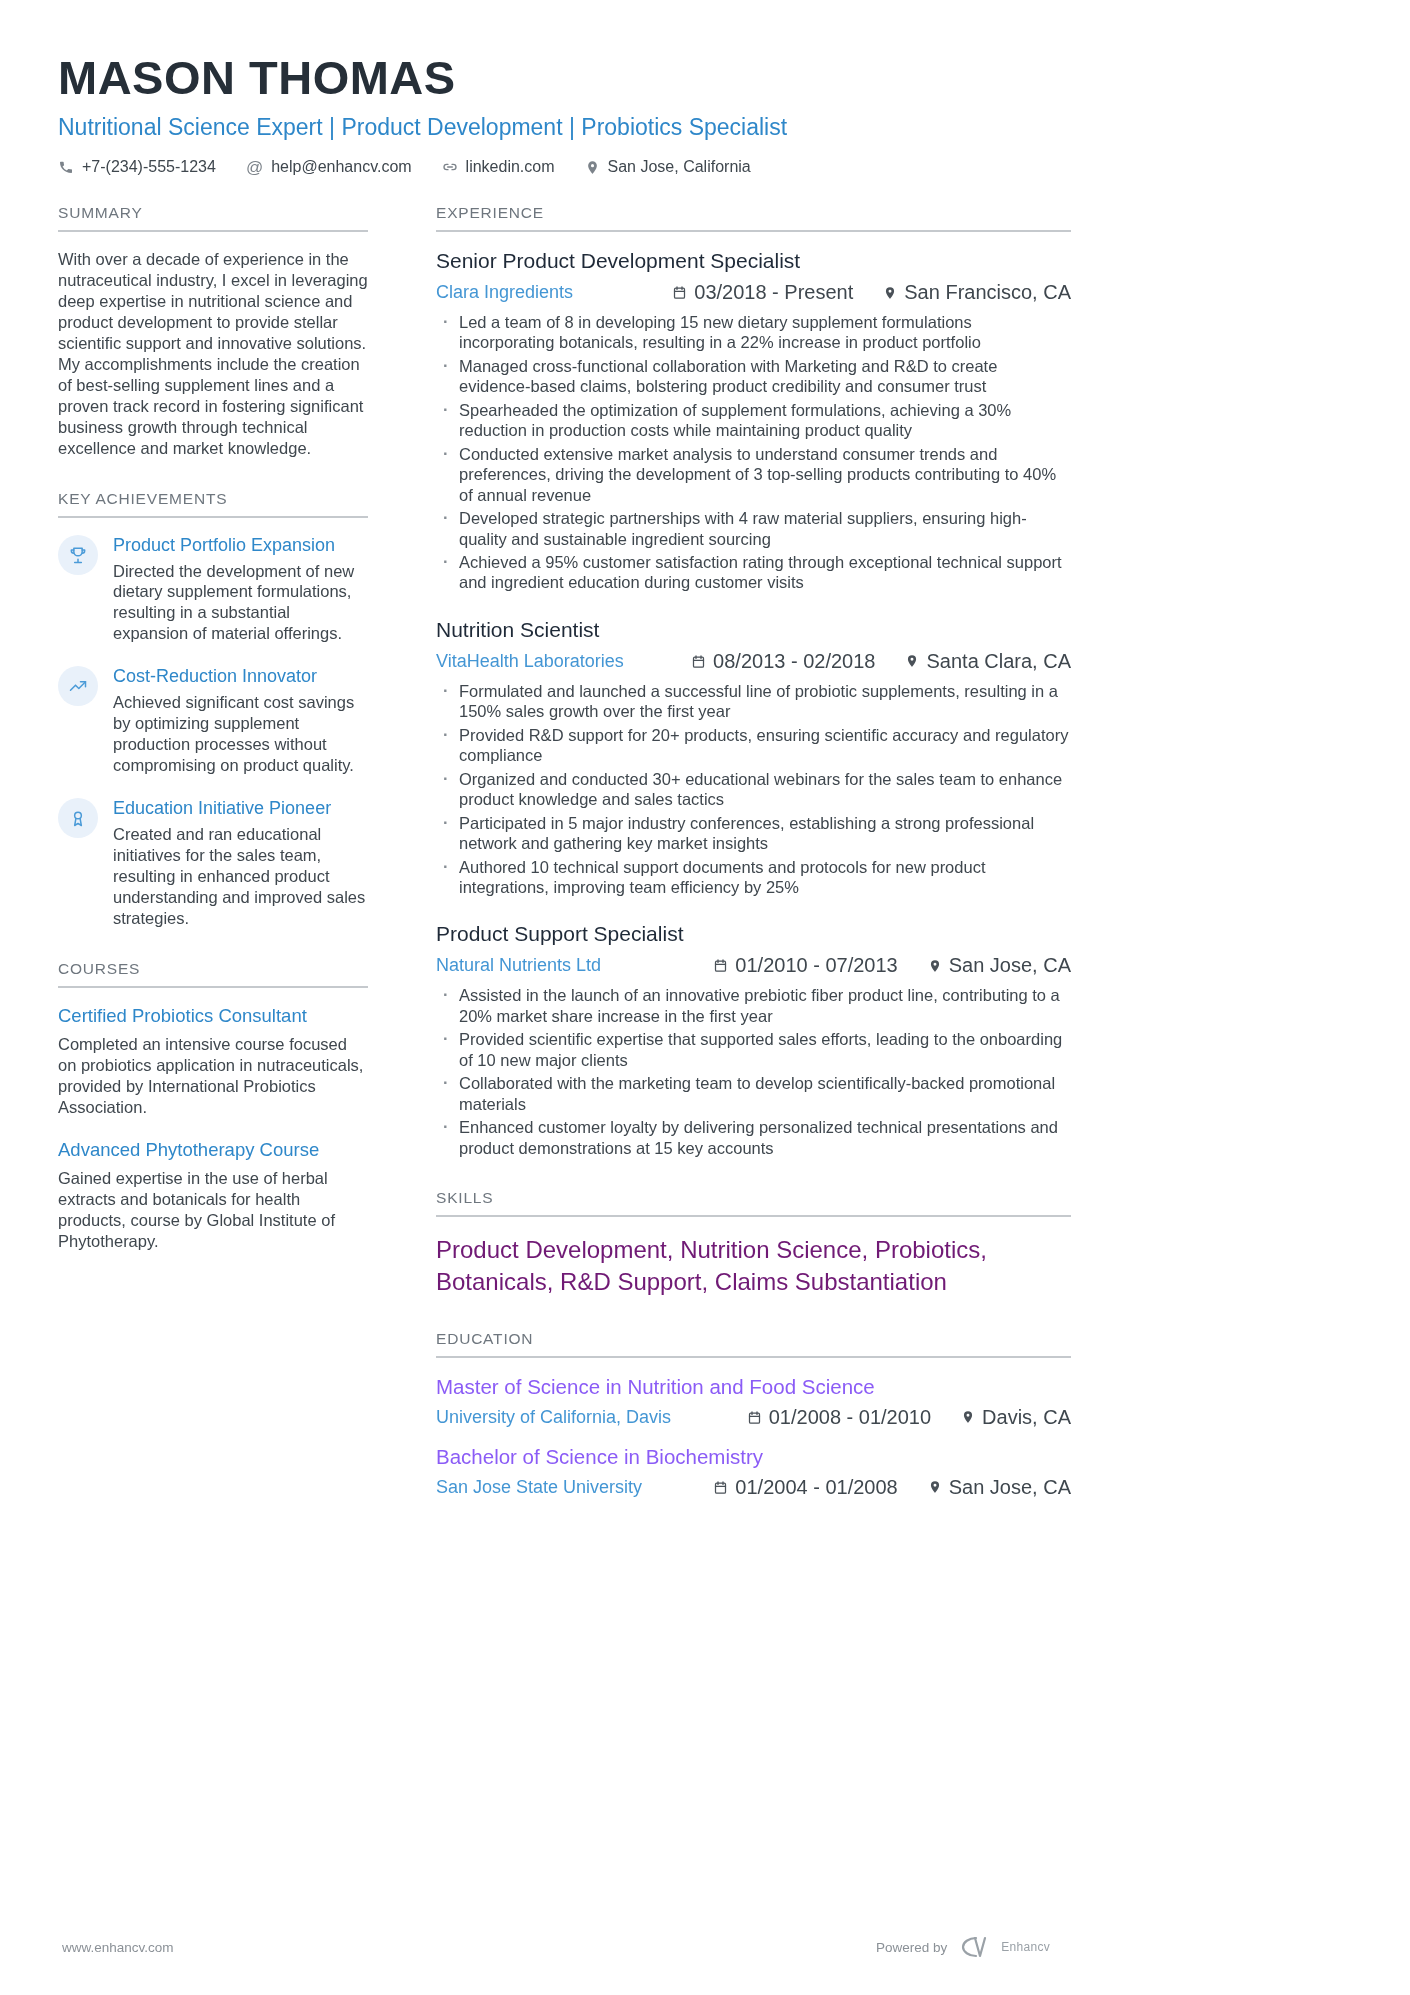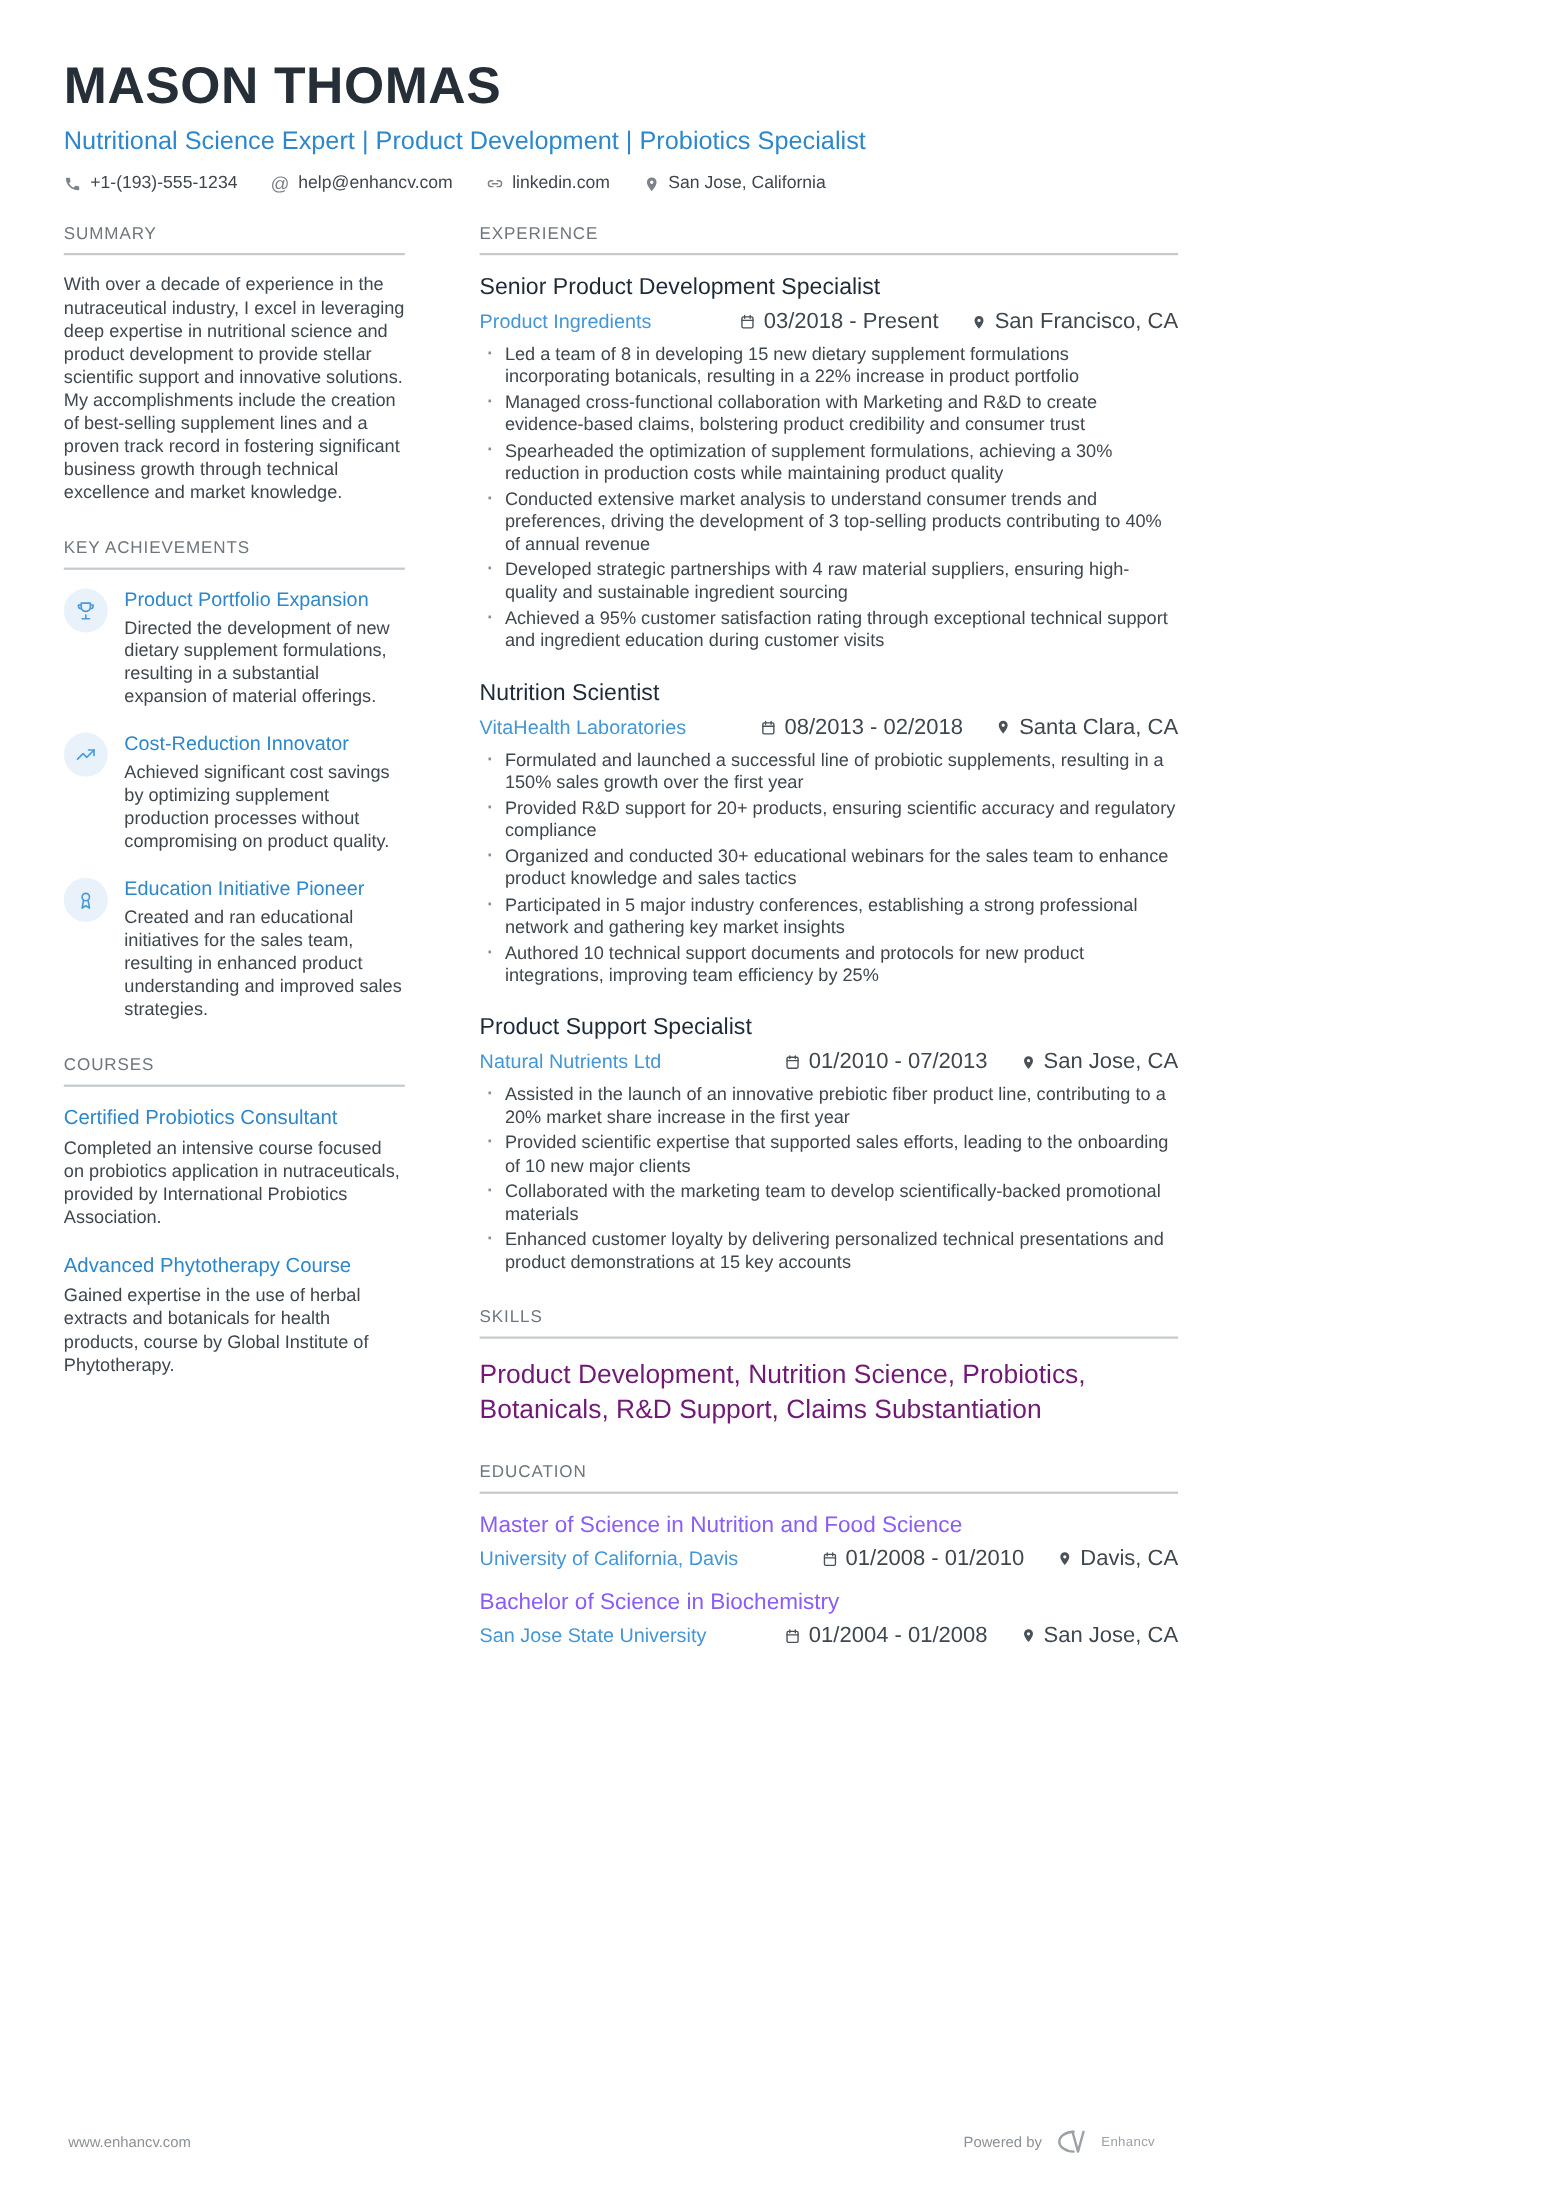--- a/index.html
+++ b/index.html
@@ -77,21 +77,21 @@
     <header>
       <h1 class="name">MASON THOMAS</h1>
       <div class="subtitle">Nutritional Science Expert | Product Development | Probiotics Specialist</div>
       <div class="contacts">
         <span class="contact">
           <span class="icn">
             <svg width="16" height="16" viewBox="0 0 24 24" fill="currentColor">
                 <path d="M6.62 10.79a15.05 15.05 0 0 0 6.59 6.59l2.2-2.2a1 1 0 0 1 1.02-.24c1.12.37 2.33.57 3.57.57a1 1 0 0 1 1 1V20a1 1 0 0 1-1 1C10.07 21 3 13.93 3 5a1 1 0 0 1 1-1h3.5a1 1 0 0 1 1 1c0 1.24.2 2.45.57 3.57a1 1 0 0 1-.25 1.02l-2.2 2.2z"></path>
               </svg>
           </span>
-          <span>+1-(193)-555-1234</span>
+          <span>+7-(234)-555-1234</span>
         </span>
         <span class="contact">
           <span class="icn at-glyph">@</span>
           <span>help@enhancv.com</span>
         </span>
         <span class="contact">
           <span class="icn">
             <svg width="16" height="16" viewBox="0 0 24 24" fill="none" stroke="currentColor" stroke-width="2" stroke-linecap="round">
                 <path d="M9 8H7a4 4 0 0 0 0 8h2"></path>
                 <path d="M15 8h2a4 4 0 0 1 0 8h-2"></path>
@@ -178,21 +178,21 @@
       </aside>
 
       <main class="col-right">
 
         <section>
           <div class="sec-head">EXPERIENCE</div>
 
           <article class="job">
             <h3 class="job-title">Senior Product Development Specialist</h3>
             <div class="meta-row">
-              <span class="org">Product Ingredients</span>
+              <span class="org">Clara Ingredients</span>
               <span class="chip">
                 <span class="icn">
                   <svg width="15" height="15" viewBox="0 0 24 24" fill="none" stroke="currentColor" stroke-width="2" stroke-linecap="round">
                       <rect x="4" y="5" width="16" height="16" rx="2"></rect>
                       <path d="M4 10h16M8 3v4M16 3v4"></path>
                     </svg>
                 </span>
                 <span>03/2018 - Present</span>
               </span>
               <span class="chip">

